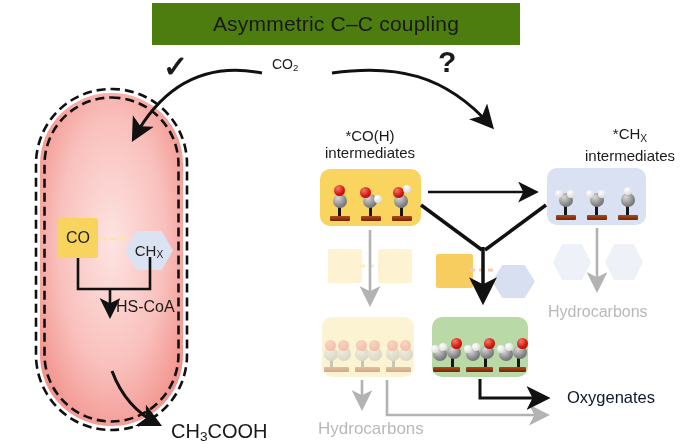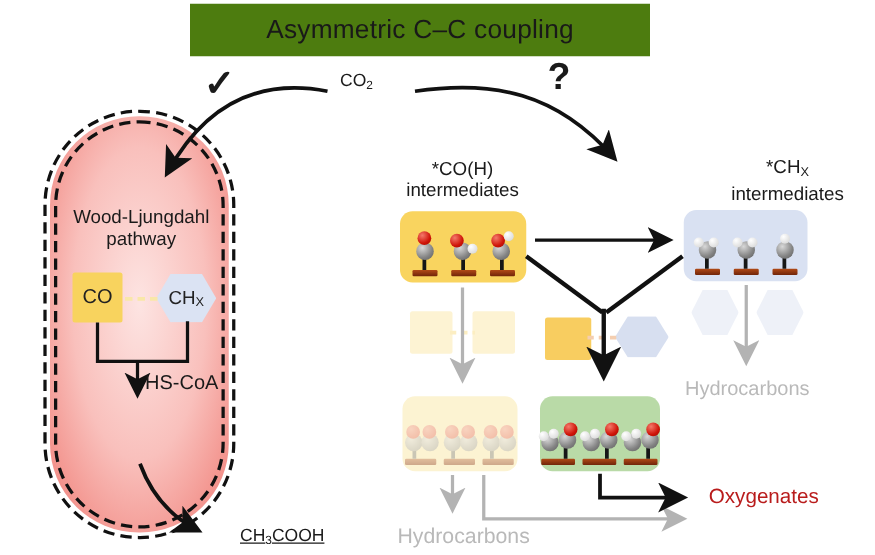--- a/index.html
+++ b/index.html
@@ -20,29 +20,29 @@
     font-size:21px; letter-spacing:.2px; color:#191919;
   }
   #co2 { left:272px; top:56px; font-size:14px; }
   #check { left:163px; top:49px; font-size:30px; font-weight:700; }
   #qmark { left:438px; top:45px; font-size:30px; font-weight:700; }
 
   
   #pathway { left:52px; top:165px; width:122px; text-align:center; font-size:15px; line-height:18px; white-space:normal; }
   #hscoa { left:116px; top:298px; font-size:16px; }
   #acetylcoa { left:59px; top:341px; font-size:16px; }
-  #acetate { left:192px; top:420px; font-size:14px;text-decoration:underline; }
+  #acetate { left:171px; top:420px; font-size:20px; }
 
   
   .box { position:absolute; z-index:2; border-radius:10px; display:flex; align-items:flex-end; justify-content:center; gap:7px; padding-bottom:5px; box-sizing:border-box; }
   #co-square {
     position:absolute; left:58px; top:218px; width:40px; height:40px; background:#f8d35e;
     z-index:2; display:flex; align-items:center; justify-content:center; font-size:16px; color:#222; border-radius:2px;
   }
-  .hex { clip-path:polygon(24% 0,76% 0,100% 50%,76% 100%,24% 100%,0 50%); }
+  .hex { clip-path:polygon(24% 0,76% 0,100% 50%,76% 100%,24% 100%,0 50%);margin-top:12px; }
   #chx-hex {
     position:absolute; left:125px; top:219px; width:48px; height:39px; background:#dbe3f3;
     z-index:2; display:flex; align-items:center; justify-content:center; font-size:15px; color:#222;
   }
   #coh-box   { left:320px; top:169px; width:101px; height:57px; background:#f9d45f; }
   #chxi-box  { left:547px; top:168px; width:99px;  height:57px; background:#d9e1f2; }
   #green-box { left:432px; top:317px; width:96px;  height:60px; background:#b9daa7; gap:3px; }
   #faded-box { left:322px; top:317px; width:92px;  height:60px; background:#fcf3d2; gap:3px; }
   #sq-co   { position:absolute; left:436px; top:254px; width:37px; height:34px; background:#f8cd60; z-index:2; border-radius:2px; }
   #hx-chx  { position:absolute; left:492px; top:253px; width:43px; height:33px; background:#d7dff0; z-index:2; }
@@ -50,21 +50,21 @@
   #fsq1 { left:328px; top:249px; } #fsq2 { left:378px; top:249px; }
   .fhex { position:absolute; width:38px; height:36px; background:#eef1f8; z-index:2; }
   #fhex1 { left:553px; top:232px; } #fhex2 { left:605px; top:232px; }
 
   
   #coh-label { left:315px; top:127px; width:110px; text-align:center; font-size:15px; line-height:17px; white-space:normal; }
   #chx-label { left:544px; top:125px; width:100px; text-align:center; font-size:15px; line-height:17px; white-space:normal;margin-left:36px; }
   .graytxt { color:#b9b9b9; }
   #hydro-right { left:548px; top:303px; font-size:16px; }
   #hydro-left  { left:318px; top:419px; font-size:17px; }
-  #oxygenates  { left:567px; top:388px; font-size:16.5px; color:#b91c1c; }
+  #oxygenates  { left:567px; top:388px; font-size:16.5px; color:#0f172a; }
 
   
   .mol { position:relative; width:24px; height:44px; display:inline-block; }
   .mol .base { position:absolute; bottom:0; left:2px; width:20px; height:5px; background:linear-gradient(#b14a16,#71250a); border-radius:1px; }
   .mol .stem { position:absolute; bottom:5px; left:10px; width:3px; height:9px; background:#161616; }
   .sp { position:absolute; border-radius:50%; }
   .c { width:14px; height:14px; background:radial-gradient(circle at 35% 30%, #d8d8d8, #838383 60%, #5c5c5c); }
   .o { width:11px; height:11px; background:radial-gradient(circle at 35% 30%, #f4796b, #cf1408 60%, #9c0c04); }
   .h { width:8px;  height:8px;  background:radial-gradient(circle at 35% 30%, #ffffff, #dedede 70%, #b9b9b9); }
   .m-co  .c { bottom:13px; left:5px; } .m-co  .o { bottom:25px; left:6px; }
@@ -106,24 +106,20 @@
   </svg>
 
   <div id="title-box">
     <span>Asymmetric C–C coupling</span>
   </div>
 
   <div class="txt" id="co2"><span>CO</span><sub class="s">2</sub></div>
   <div class="txt" id="check">✓</div>
   <div class="txt" id="qmark">?</div>
 
-  <div class="txt" id="pathway">
-    <span>Wood-Ljungdahl</span><br>
-    <span>pathway</span>
-  </div>
   <div id="co-square">
       <span>CO</span>
     </div>
   <div id="chx-hex" class="hex">
       <span><span>CH</span><sub class="s">X</sub></span>
     </div>
   <div class="txt" id="hscoa">HS-CoA</div>
   <div class="txt" id="acetate"><span>CH</span><sub class="s">3</sub><span>COOH</span></div>
 
   <div class="txt" id="coh-label">

